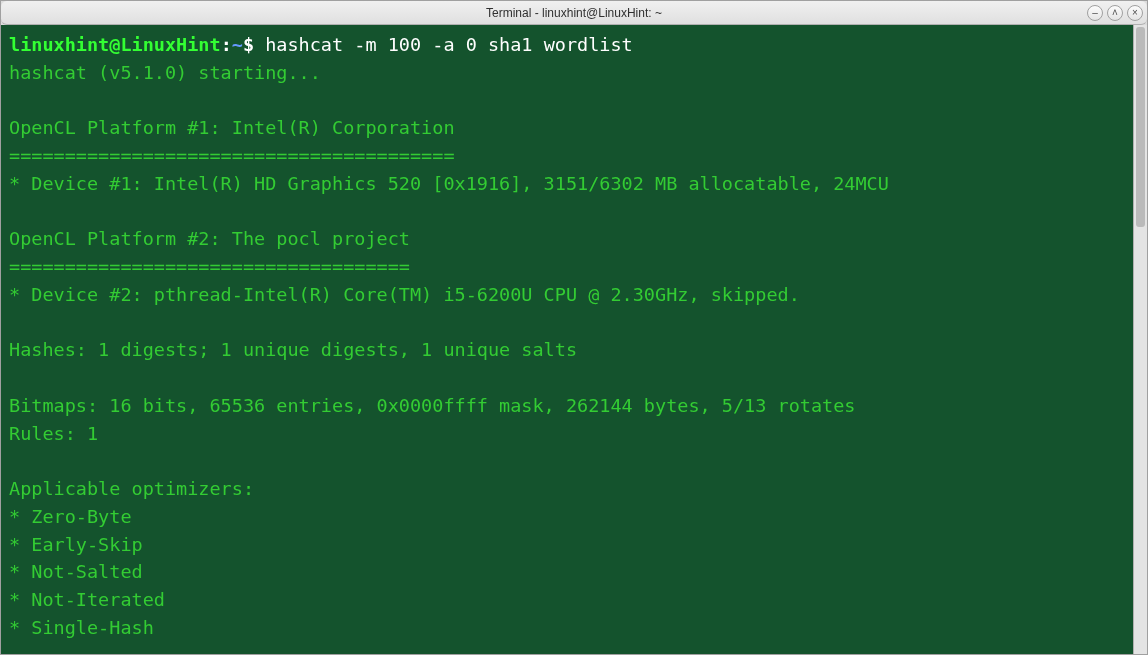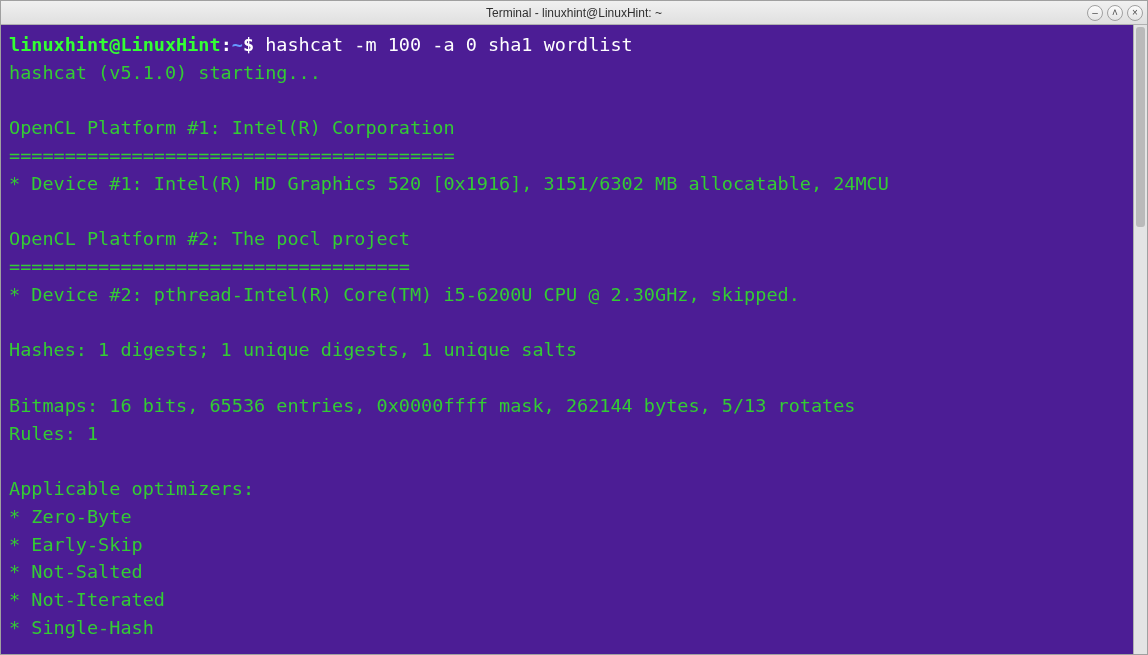--- a/index.html
+++ b/index.html
@@ -25,20 +25,21 @@
     .titlebar {
       height: 24px;
       background: linear-gradient(to bottom, #f0f0f0, #e0e0e0);
       border-bottom: 1px solid #b0b0b0;
       display: flex;
       align-items: center;
       justify-content: center;
       position: relative;
       font-size: 12px;
       color: #303030;
+      border-radius: 6px;
     }
     .titlebar-buttons {
       position: absolute;
       right: 4px;
       display: flex;
       gap: 4px;
     }
     .titlebar-btn {
       width: 16px;
       height: 16px;
@@ -48,21 +49,21 @@
       display: flex;
       align-items: center;
       justify-content: center;
       font-size: 10px;
       color: #505050;
       cursor: pointer;
       line-height: 1;
     }
     .terminal-body {
       flex: 1;
-      background: #4c1d95;
+      background: #14532d;
       display: flex;
       position: relative;
     }
     .terminal-content {
       flex: 1;
       padding: 6px 8px;
       font-family: "DejaVu Sans Mono", "Liberation Mono", Consolas, monospace;
       font-size: 18.5px;
       line-height: 1.5;
       color: #33ff33;

